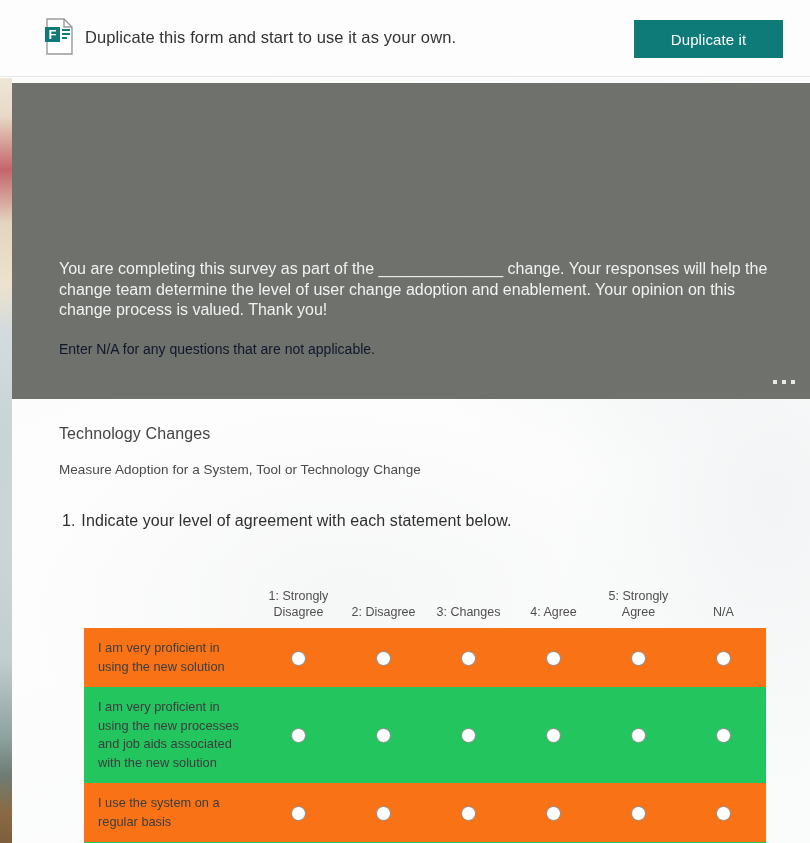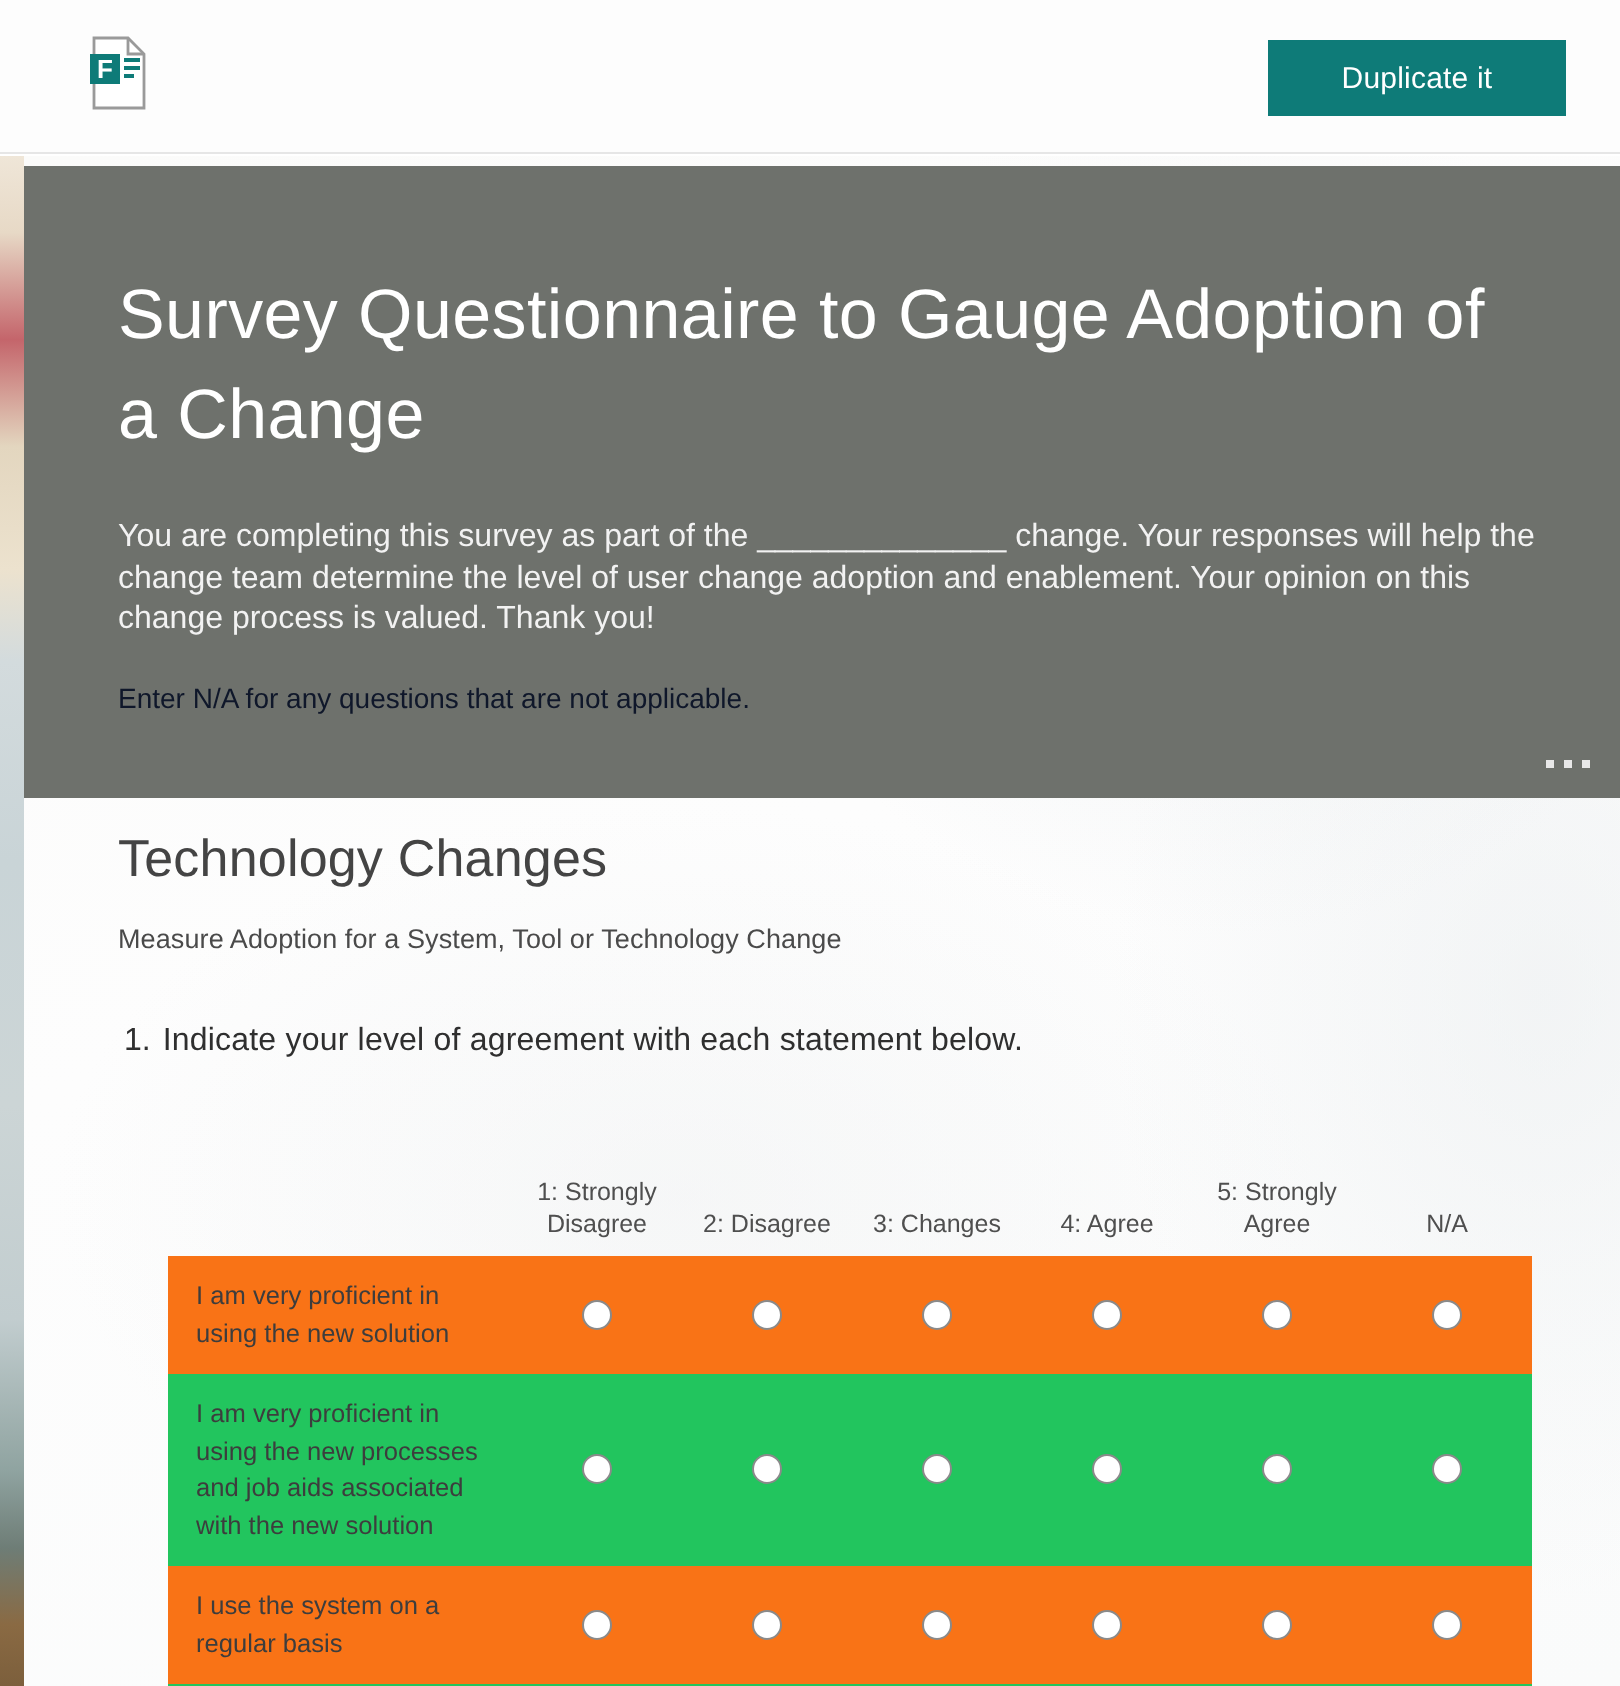--- a/index.html
+++ b/index.html
@@ -147,22 +147,22 @@
   }
   #banner-more-menu span {
     display: block;
     width: 4px; height: 4px;
     background: #e8e8e8;
   }
 
   
   #section-title {
     position: absolute;
-    left: 59px; top: 414px;
-    font-size: 26px;
+    left: 59px; top: 425px;
+    font-size: 16px;
     font-weight: 400;
     color: #444444;
     letter-spacing: 0.1px;
   }
 
   #section-subtitle {
     position: absolute;
     left: 59px; top: 462px;
     font-size: 13.5px;
     color: #4a4a4a;
@@ -257,26 +257,26 @@
       <svg width="30" height="38" viewBox="0 0 30 38" xmlns="http://www.w3.org/2000/svg">
         <path d="M3 1 H20 L28 9 V36 H3 Z" fill="#ffffff" stroke="#9a9a9a" stroke-width="1.4"></path>
         <path d="M20 1 L20 9 L28 9" fill="none" stroke="#9a9a9a" stroke-width="1.4"></path>
         <rect x="1" y="9" width="15" height="15" fill="#0e7b78"></rect>
         <text x="8.5" y="21" font-family="Liberation Sans, sans-serif" font-size="13" font-weight="bold" fill="#ffffff" text-anchor="middle">F</text>
         <rect x="18" y="11" width="8" height="2" fill="#0e7b78"></rect>
         <rect x="18" y="15" width="8" height="2" fill="#0e7b78"></rect>
         <rect x="18" y="19" width="5" height="2" fill="#0e7b78"></rect>
       </svg>
     </span>
+    <span id="duplicate-message">Duplicate this form and start to use it as your own.</span>
   </div>
   <button id="duplicate-it-button">Duplicate it</button>
 </div>
 
 <div id="form-banner">
-  <div id="banner-title">Survey Questionnaire to Gauge Adoption of a Change</div>
   <div id="banner-description">You are completing this survey as part of the ______________ change. Your responses will help the change team determine the level of user change adoption and enablement. Your opinion on this change process is valued. Thank you!</div>
   <div id="banner-note">Enter N/A for any questions that are not applicable.</div>
   <div id="banner-more-menu">
     <span></span>
     <span></span>
     <span></span>
   </div>
 </div>
 
 <div id="section-title">Technology Changes</div>

